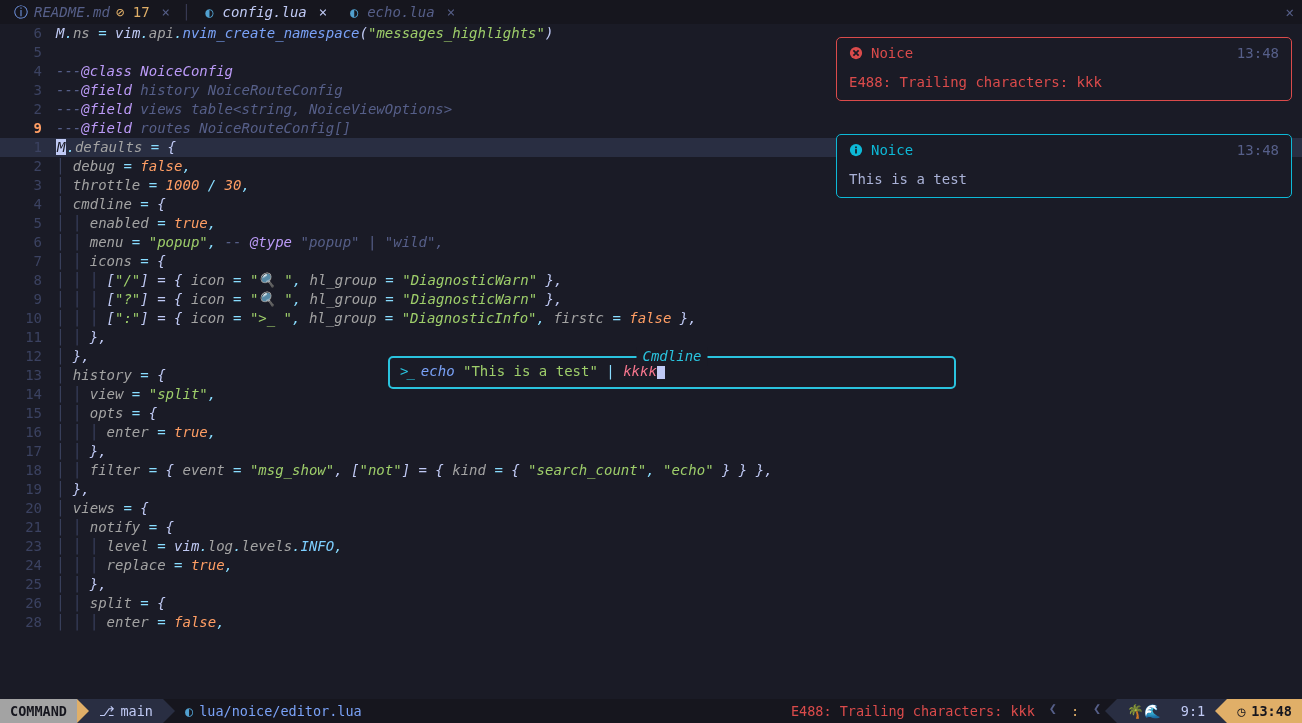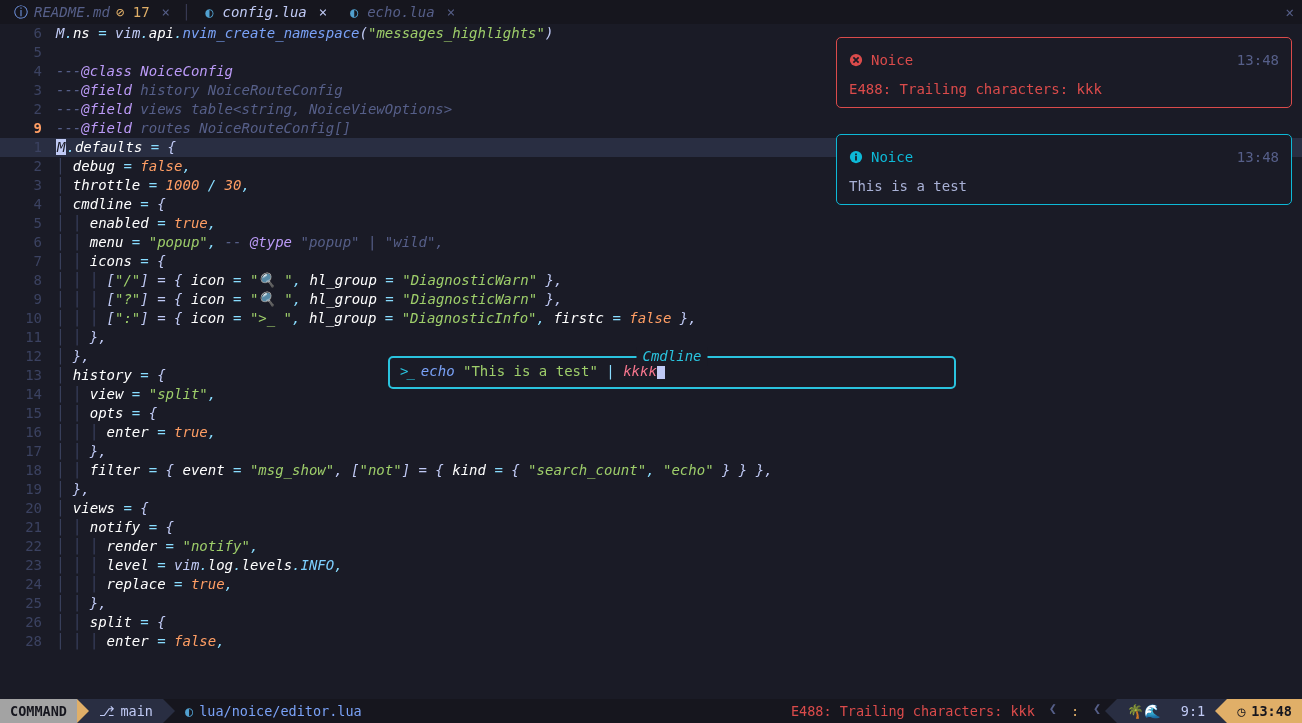--- a/index.html
+++ b/index.html
@@ -71,37 +71,37 @@
     background: #c0caf5;
     color: #1a1b26;
     padding: 0 1px;
   }
 
   
   .c-comment { color: #565f89; }
   .c-type { color: #bb9af7; font-style: italic; }
   .c-fn { color: #7aa2f7; }
   .c-var { color: #c0caf5; }
-  .c-prop { color: #ffffff; margin-top: 40px; }
+  .c-prop { color: #a3a3a3; margin-top: 40px; }
   .c-str { color: #9ece6a; }
   .c-num { color: #ff9e64; }
   .c-bool { color: #ff9e64; }
   .c-punc { color: #89ddff; }
   .c-bracket { color: #c0caf5; }
   .c-op { color: #89ddff; }
   .c-field { color: #7dcfff; }
   .c-indent { color: #3b4261; font-style: normal; }
 
   
   .notif {
     position: absolute;
     right: 10px;
     width: 456px;
     border-radius: 5px;
-    padding: 13px 12px 8px;
+    padding: 6px 12px 8px;
     background: #1a1b26;
     font-style: normal;
   }
   .notif.error { border: 1px solid #db4b4b; top: 37px; }
   .notif.info  { border: 1px solid #0db9d7; top: 134px; }
   .notif-head {
     display: flex;
     align-items: center;
     justify-content: space-between;
     margin-bottom: 10px;
@@ -234,21 +234,20 @@
       <div class="line"><div class="lineno">12</div><div class="code"><span class="c-indent">│ </span><span class="c-bracket">},</span></div></div>
       <div class="line"><div class="lineno">13</div><div class="code"><span class="c-indent">│ </span><span class="c-prop">history</span><span class="c-op"> = </span><span class="c-bracket">{</span></div></div>
       <div class="line"><div class="lineno">14</div><div class="code"><span class="c-indent">│ │ </span><span class="c-prop">view</span><span class="c-op"> = </span><span class="c-str">"split"</span><span class="c-punc">,</span></div></div>
       <div class="line"><div class="lineno">15</div><div class="code"><span class="c-indent">│ │ </span><span class="c-prop">opts</span><span class="c-op"> = </span><span class="c-bracket">{</span></div></div>
       <div class="line"><div class="lineno">16</div><div class="code"><span class="c-indent">│ │ │ </span><span class="c-prop">enter</span><span class="c-op"> = </span><span class="c-bool">true</span><span class="c-punc">,</span></div></div>
       <div class="line"><div class="lineno">17</div><div class="code"><span class="c-indent">│ │ </span><span class="c-bracket">},</span></div></div>
       <div class="line"><div class="lineno">18</div><div class="code"><span class="c-indent">│ │ </span><span class="c-prop">filter</span><span class="c-op"> = </span><span class="c-bracket">{ </span><span class="c-prop">event</span><span class="c-op"> = </span><span class="c-str">"msg_show"</span><span class="c-bracket">, [</span><span class="c-str">"not"</span><span class="c-bracket">] = { </span><span class="c-prop">kind</span><span class="c-op"> = </span><span class="c-bracket">{ </span><span class="c-str">"search_count"</span><span class="c-punc">, </span><span class="c-str">"echo"</span><span class="c-bracket"> } } },</span></div></div>
       <div class="line"><div class="lineno">19</div><div class="code"><span class="c-indent">│ </span><span class="c-bracket">},</span></div></div>
       <div class="line"><div class="lineno">20</div><div class="code"><span class="c-indent">│ </span><span class="c-prop">views</span><span class="c-op"> = </span><span class="c-bracket">{</span></div></div>
       <div class="line"><div class="lineno">21</div><div class="code"><span class="c-indent">│ │ </span><span class="c-prop">notify</span><span class="c-op"> = </span><span class="c-bracket">{</span></div></div>
-      <div class="line"><div class="lineno">22</div><div class="code"><span class="c-indent">│ │ │ </span><span class="c-prop">render</span><span class="c-op"> = </span><span class="c-str">"notify"</span><span class="c-punc">,</span></div></div>
       <div class="line"><div class="lineno">23</div><div class="code"><span class="c-indent">│ │ │ </span><span class="c-prop">level</span><span class="c-op"> = </span><span class="c-var">vim</span><span class="c-punc">.</span><span class="c-prop">log</span><span class="c-punc">.</span><span class="c-prop">levels</span><span class="c-punc">.</span><span class="c-field">INFO</span><span class="c-punc">,</span></div></div>
       <div class="line"><div class="lineno">24</div><div class="code"><span class="c-indent">│ │ │ </span><span class="c-prop">replace</span><span class="c-op"> = </span><span class="c-bool">true</span><span class="c-punc">,</span></div></div>
       <div class="line"><div class="lineno">25</div><div class="code"><span class="c-indent">│ │ </span><span class="c-bracket">},</span></div></div>
       <div class="line"><div class="lineno">26</div><div class="code"><span class="c-indent">│ │ </span><span class="c-prop">split</span><span class="c-op"> = </span><span class="c-bracket">{</span></div></div>
       <div class="line"><div class="lineno">28</div><div class="code"><span class="c-indent">│ │ │ </span><span class="c-prop">enter</span><span class="c-op"> = </span><span class="c-bool">false</span><span class="c-punc">,</span></div></div>
     </div>
 </div>
 
 <div class="notif error">
   <div class="notif-head">

